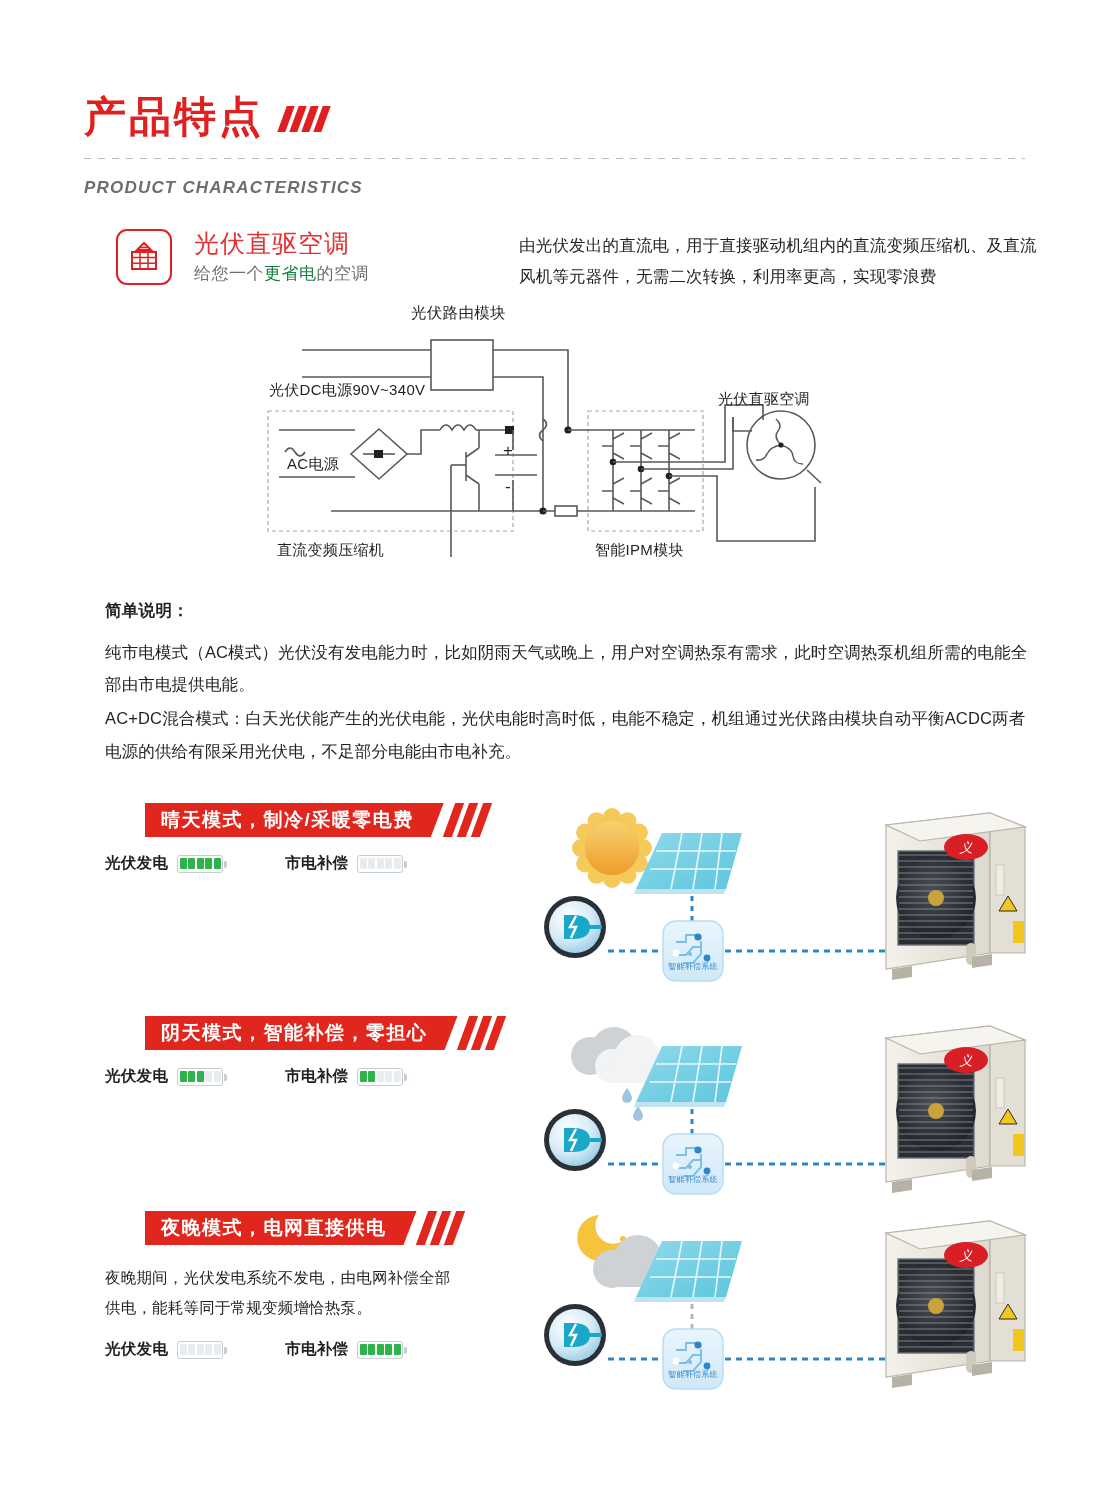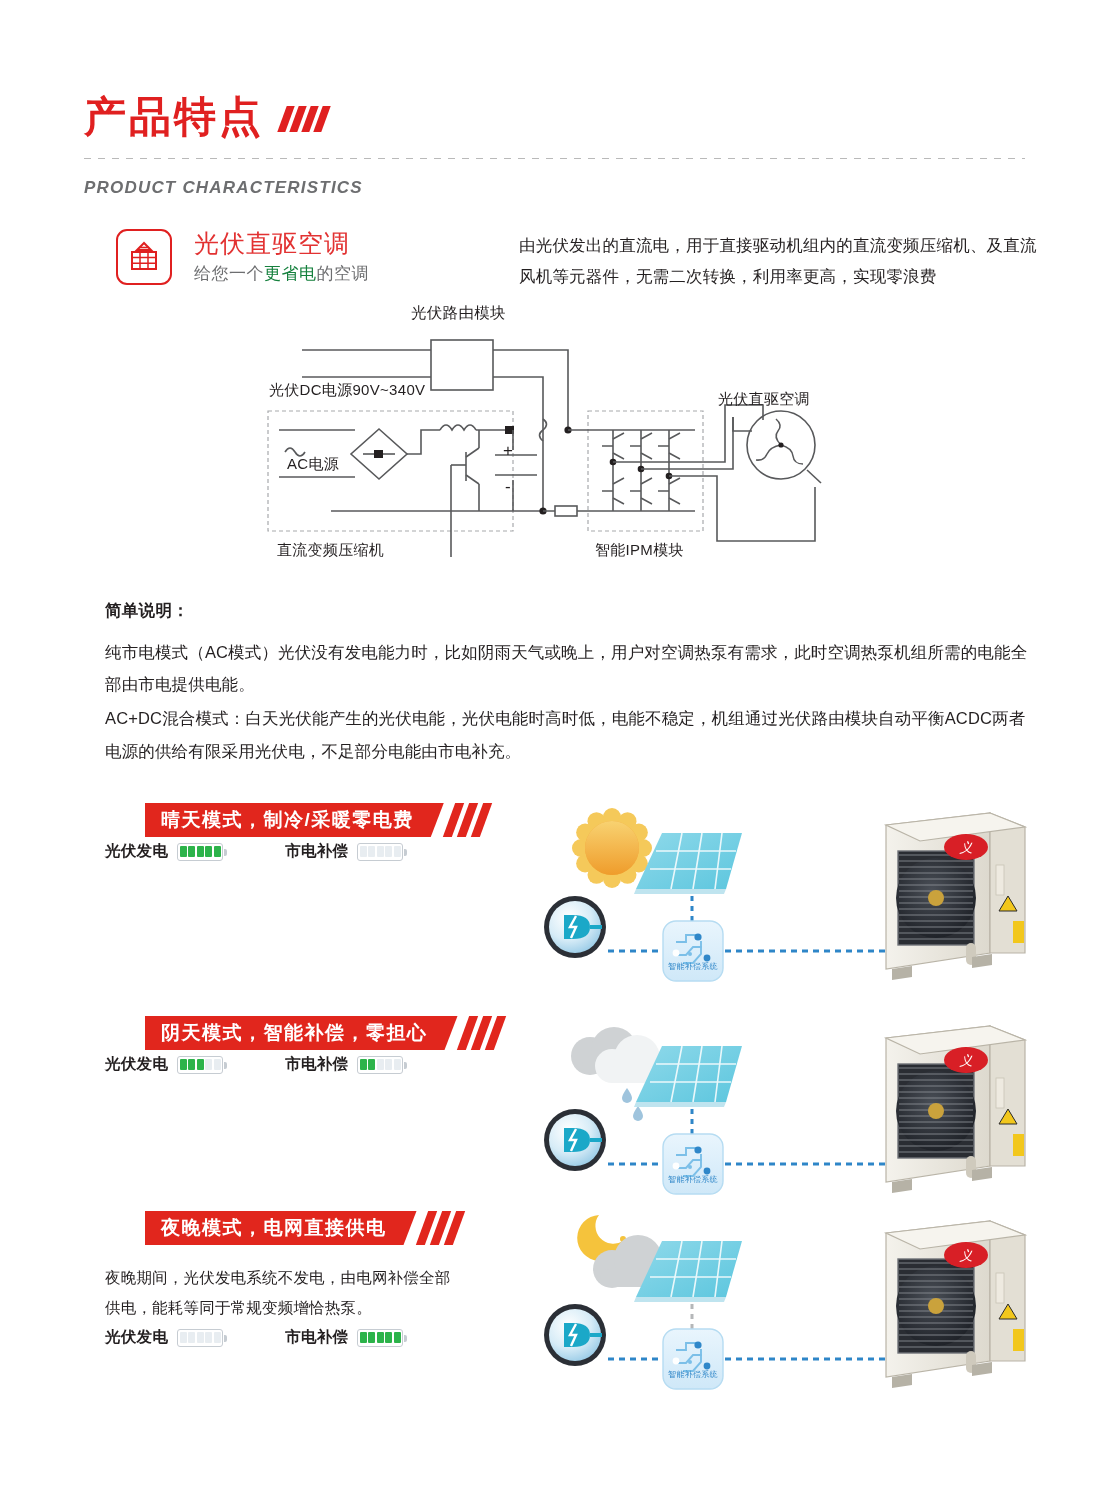--- a/index.html
+++ b/index.html
@@ -46,21 +46,21 @@
   .mode{position:absolute;left:0;width:1114px;height:190px;}
   .mode-text{position:absolute;left:105px;width:360px;}
   .ribbon{position:relative;height:34px;display:flex;align-items:center;margin-left:40px;}
   .ribbon-bg{position:absolute;left:0;top:0;height:34px;background:#e1261d;
     clip-path:polygon(0 0,100% 0,calc(100% - 13px) 100%,0 100%);}
   .ribbon span{position:relative;color:#fff;font-size:19px;font-weight:700;
     letter-spacing:1.5px;padding-left:16px;z-index:2;white-space:nowrap;}
   .ribbon-slashes{position:absolute;top:0;height:34px;display:flex;gap:5px;}
   .ribbon-slashes i{display:block;width:9px;height:34px;background:#e1261d;transform:skewX(-20deg);}
   .mode-desc{margin-top:18px;font-size:15.5px;line-height:1.95;letter-spacing:.2px;color:#231f20;}
-  .meters{margin-top:4px;display:flex;align-items:flex-end;}
+  .meters{margin-top:16px;display:flex;align-items:flex-end;}
   .meter{display:flex;align-items:center;gap:9px;}
   .meter-lbl{font-size:15.5px;font-weight:700;letter-spacing:.3px;}
   .bat{position:relative;width:46px;height:18px;border:1.6px solid #c6ccd2;border-radius:3px;
     background:#fff;display:flex;align-items:center;padding:0 1.5px;gap:1.5px;box-sizing:border-box;}
   .bat::after{content:"";position:absolute;right:-5px;top:5px;width:3.5px;height:7px;
     background:#c6ccd2;border-radius:0 2px 2px 0;}
   .bat i{flex:1;height:11px;background:#e8edf1;border-radius:1px;display:block;}
   .bat i.on{background:#2cb34a;}
   .gap{width:62px;}
 

